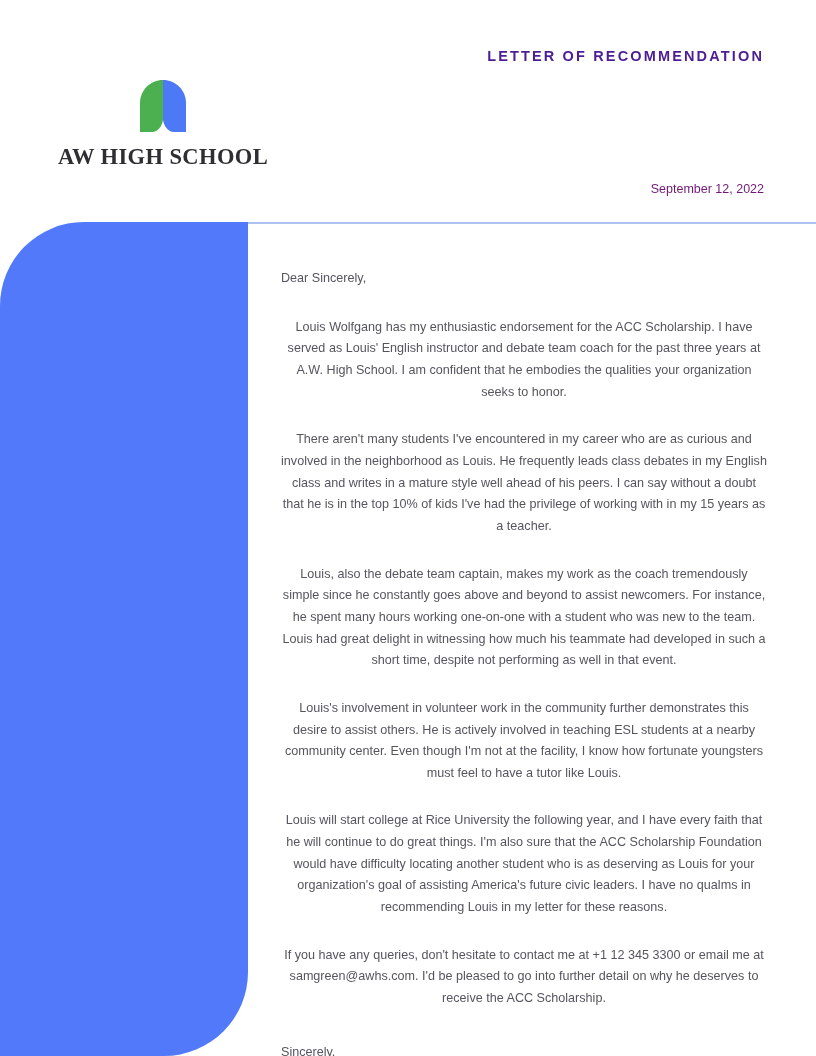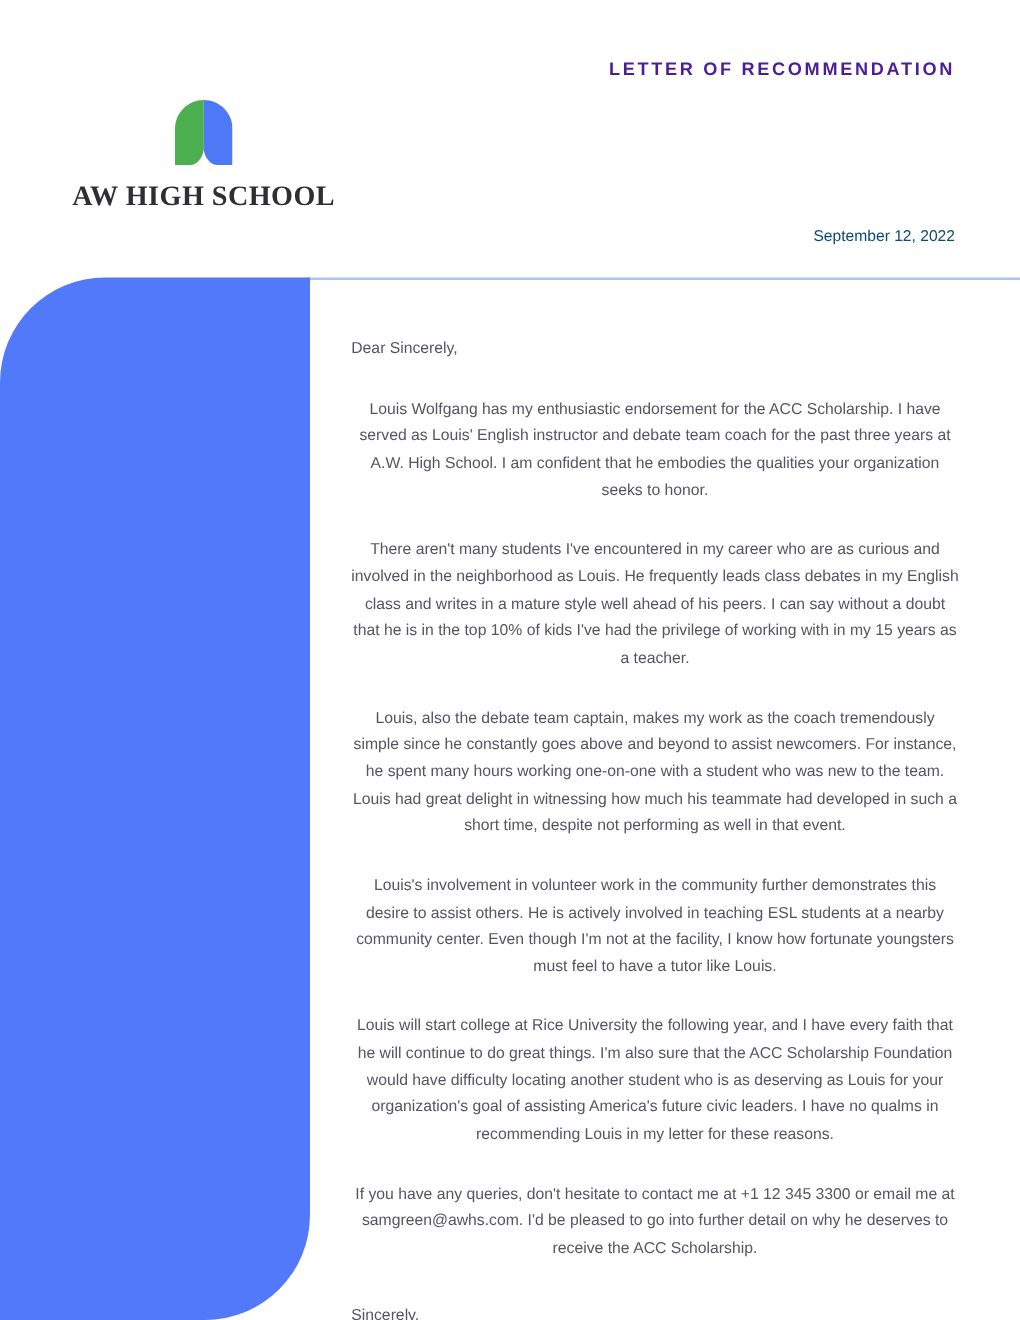--- a/index.html
+++ b/index.html
@@ -53,21 +53,21 @@
     letter-spacing: 0.4px;
     color: #2e2e33;
     white-space: nowrap;
   }
 
   .doc-date {
     position: absolute;
     top: 182px;
     right: 52px;
     font-size: 12.5px;
-    color: #0c4a6e;
+    color: #701a75;
     white-space: nowrap;
   }
 
   .rule {
     position: absolute;
     left: 244px;
     right: 0;
     top: 222px;
     height: 2px;
     background: #aec2f2;

